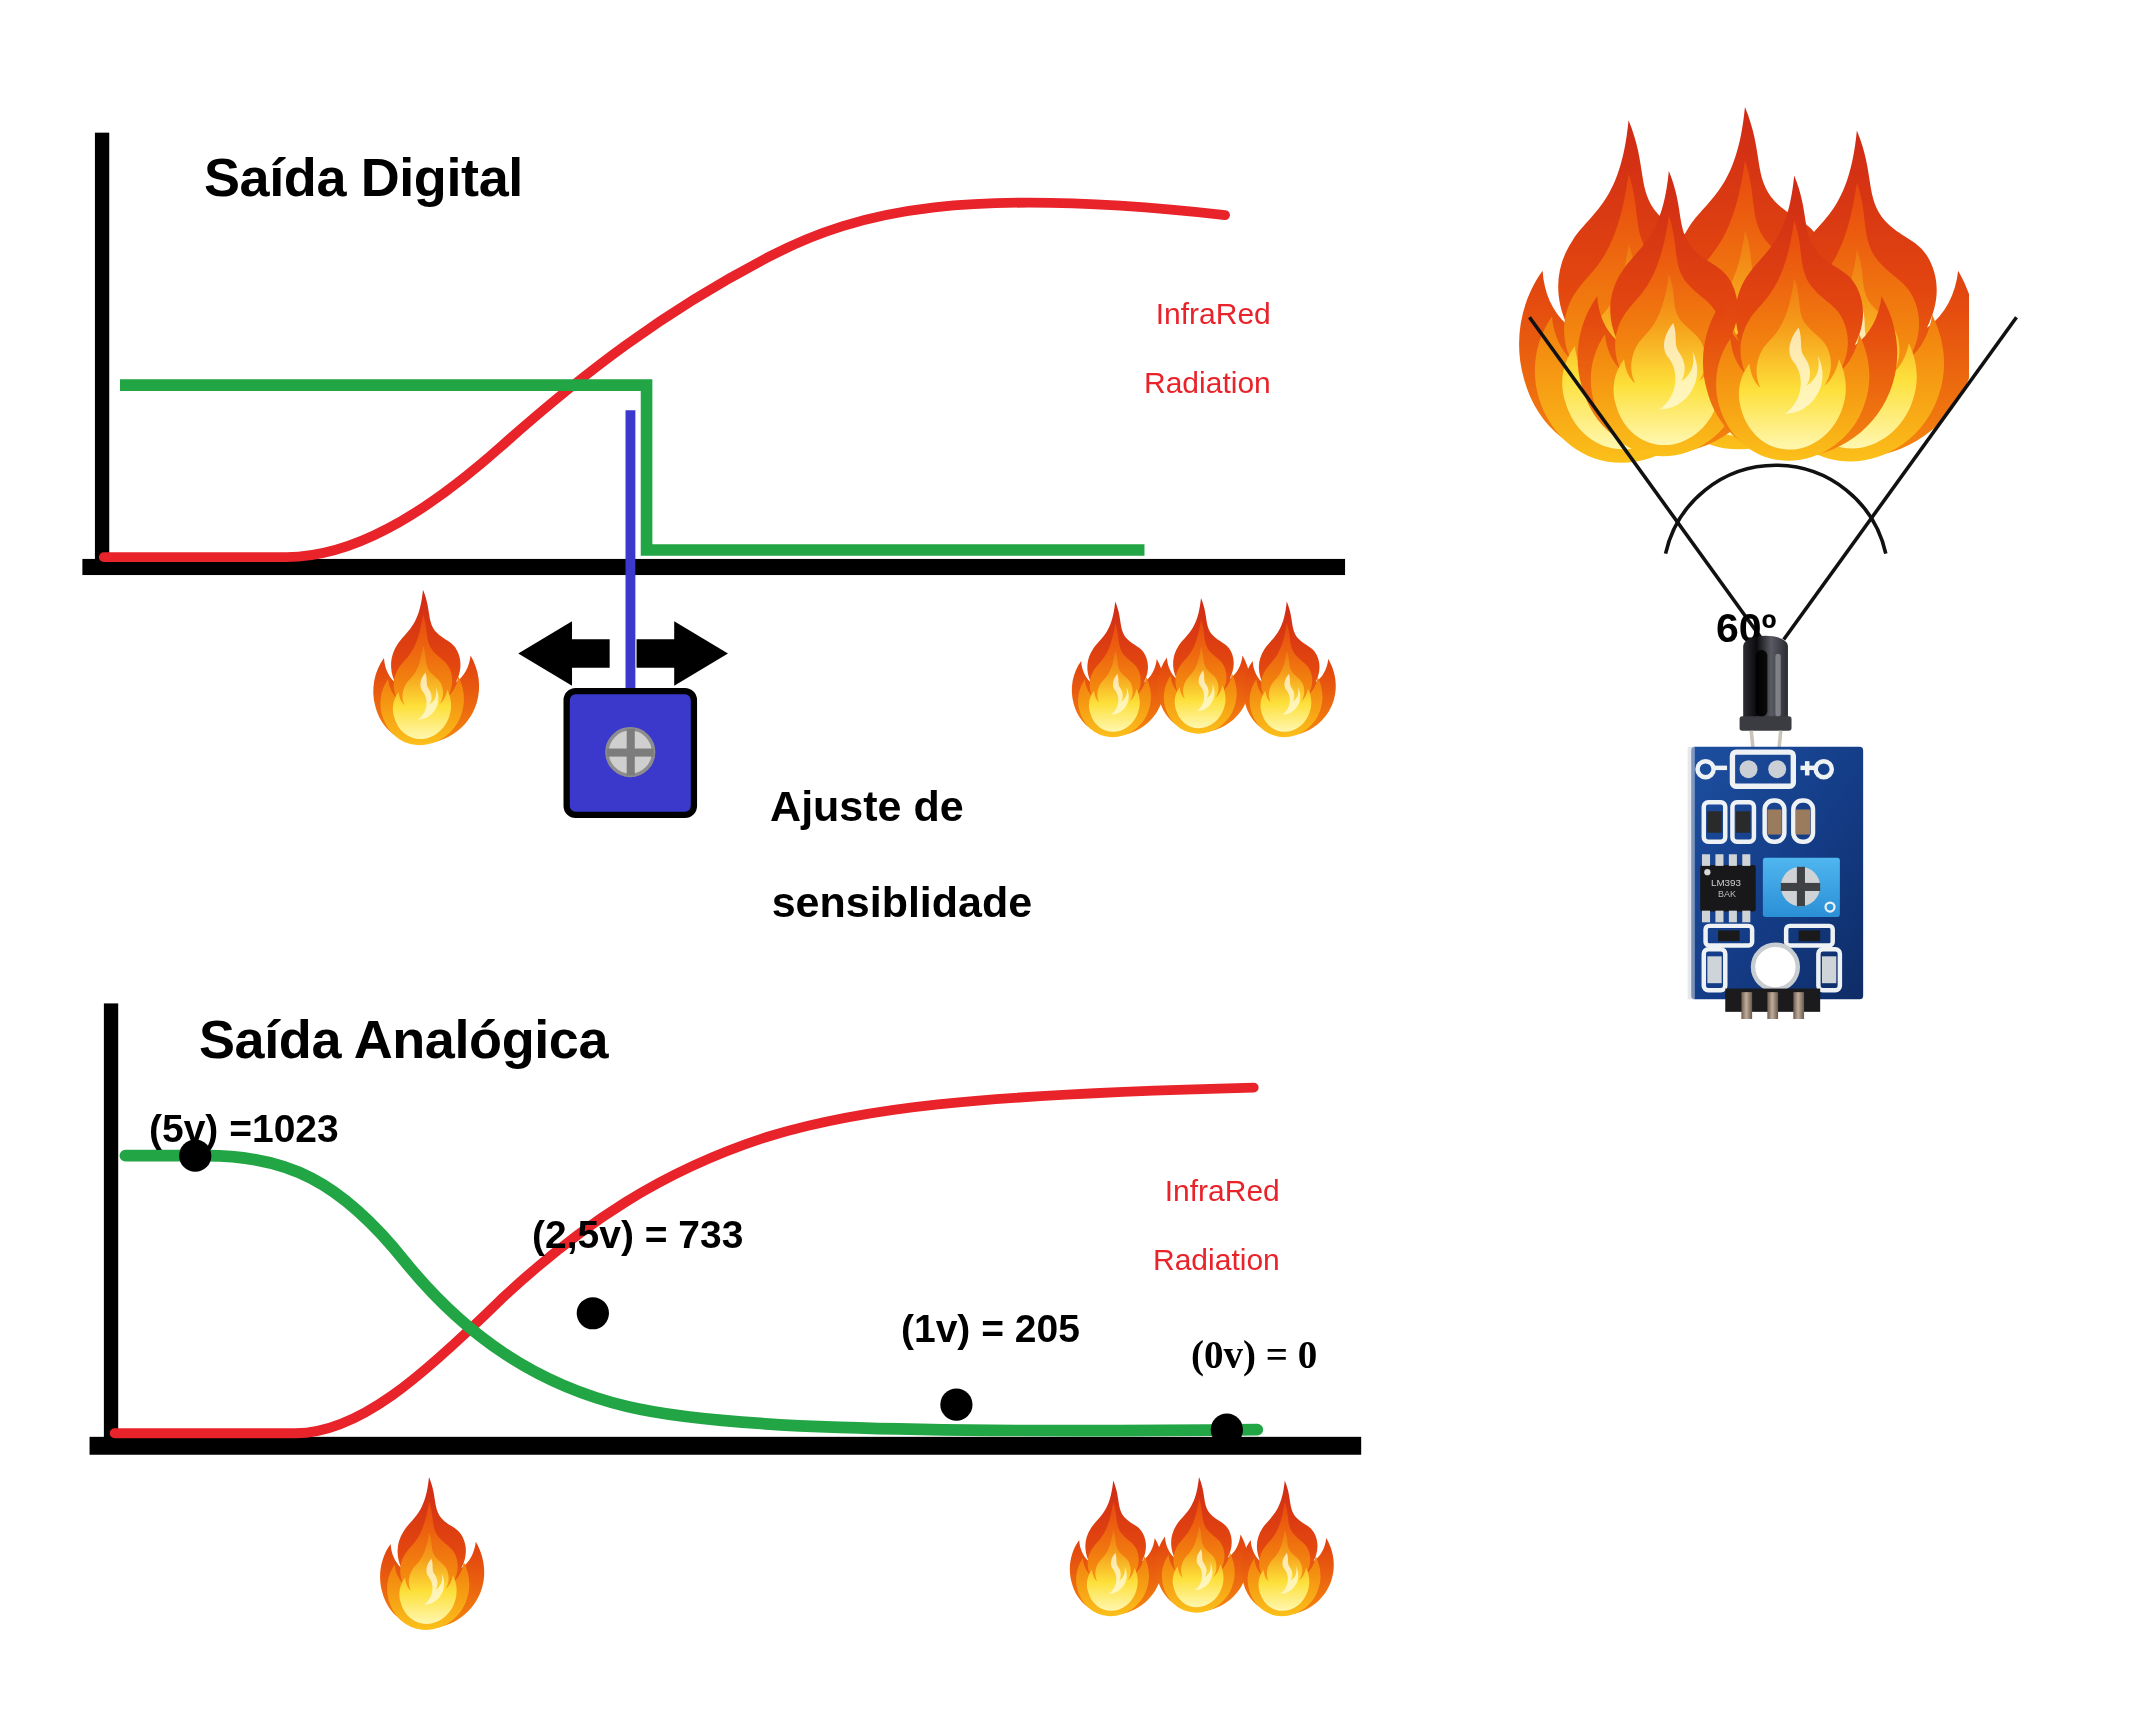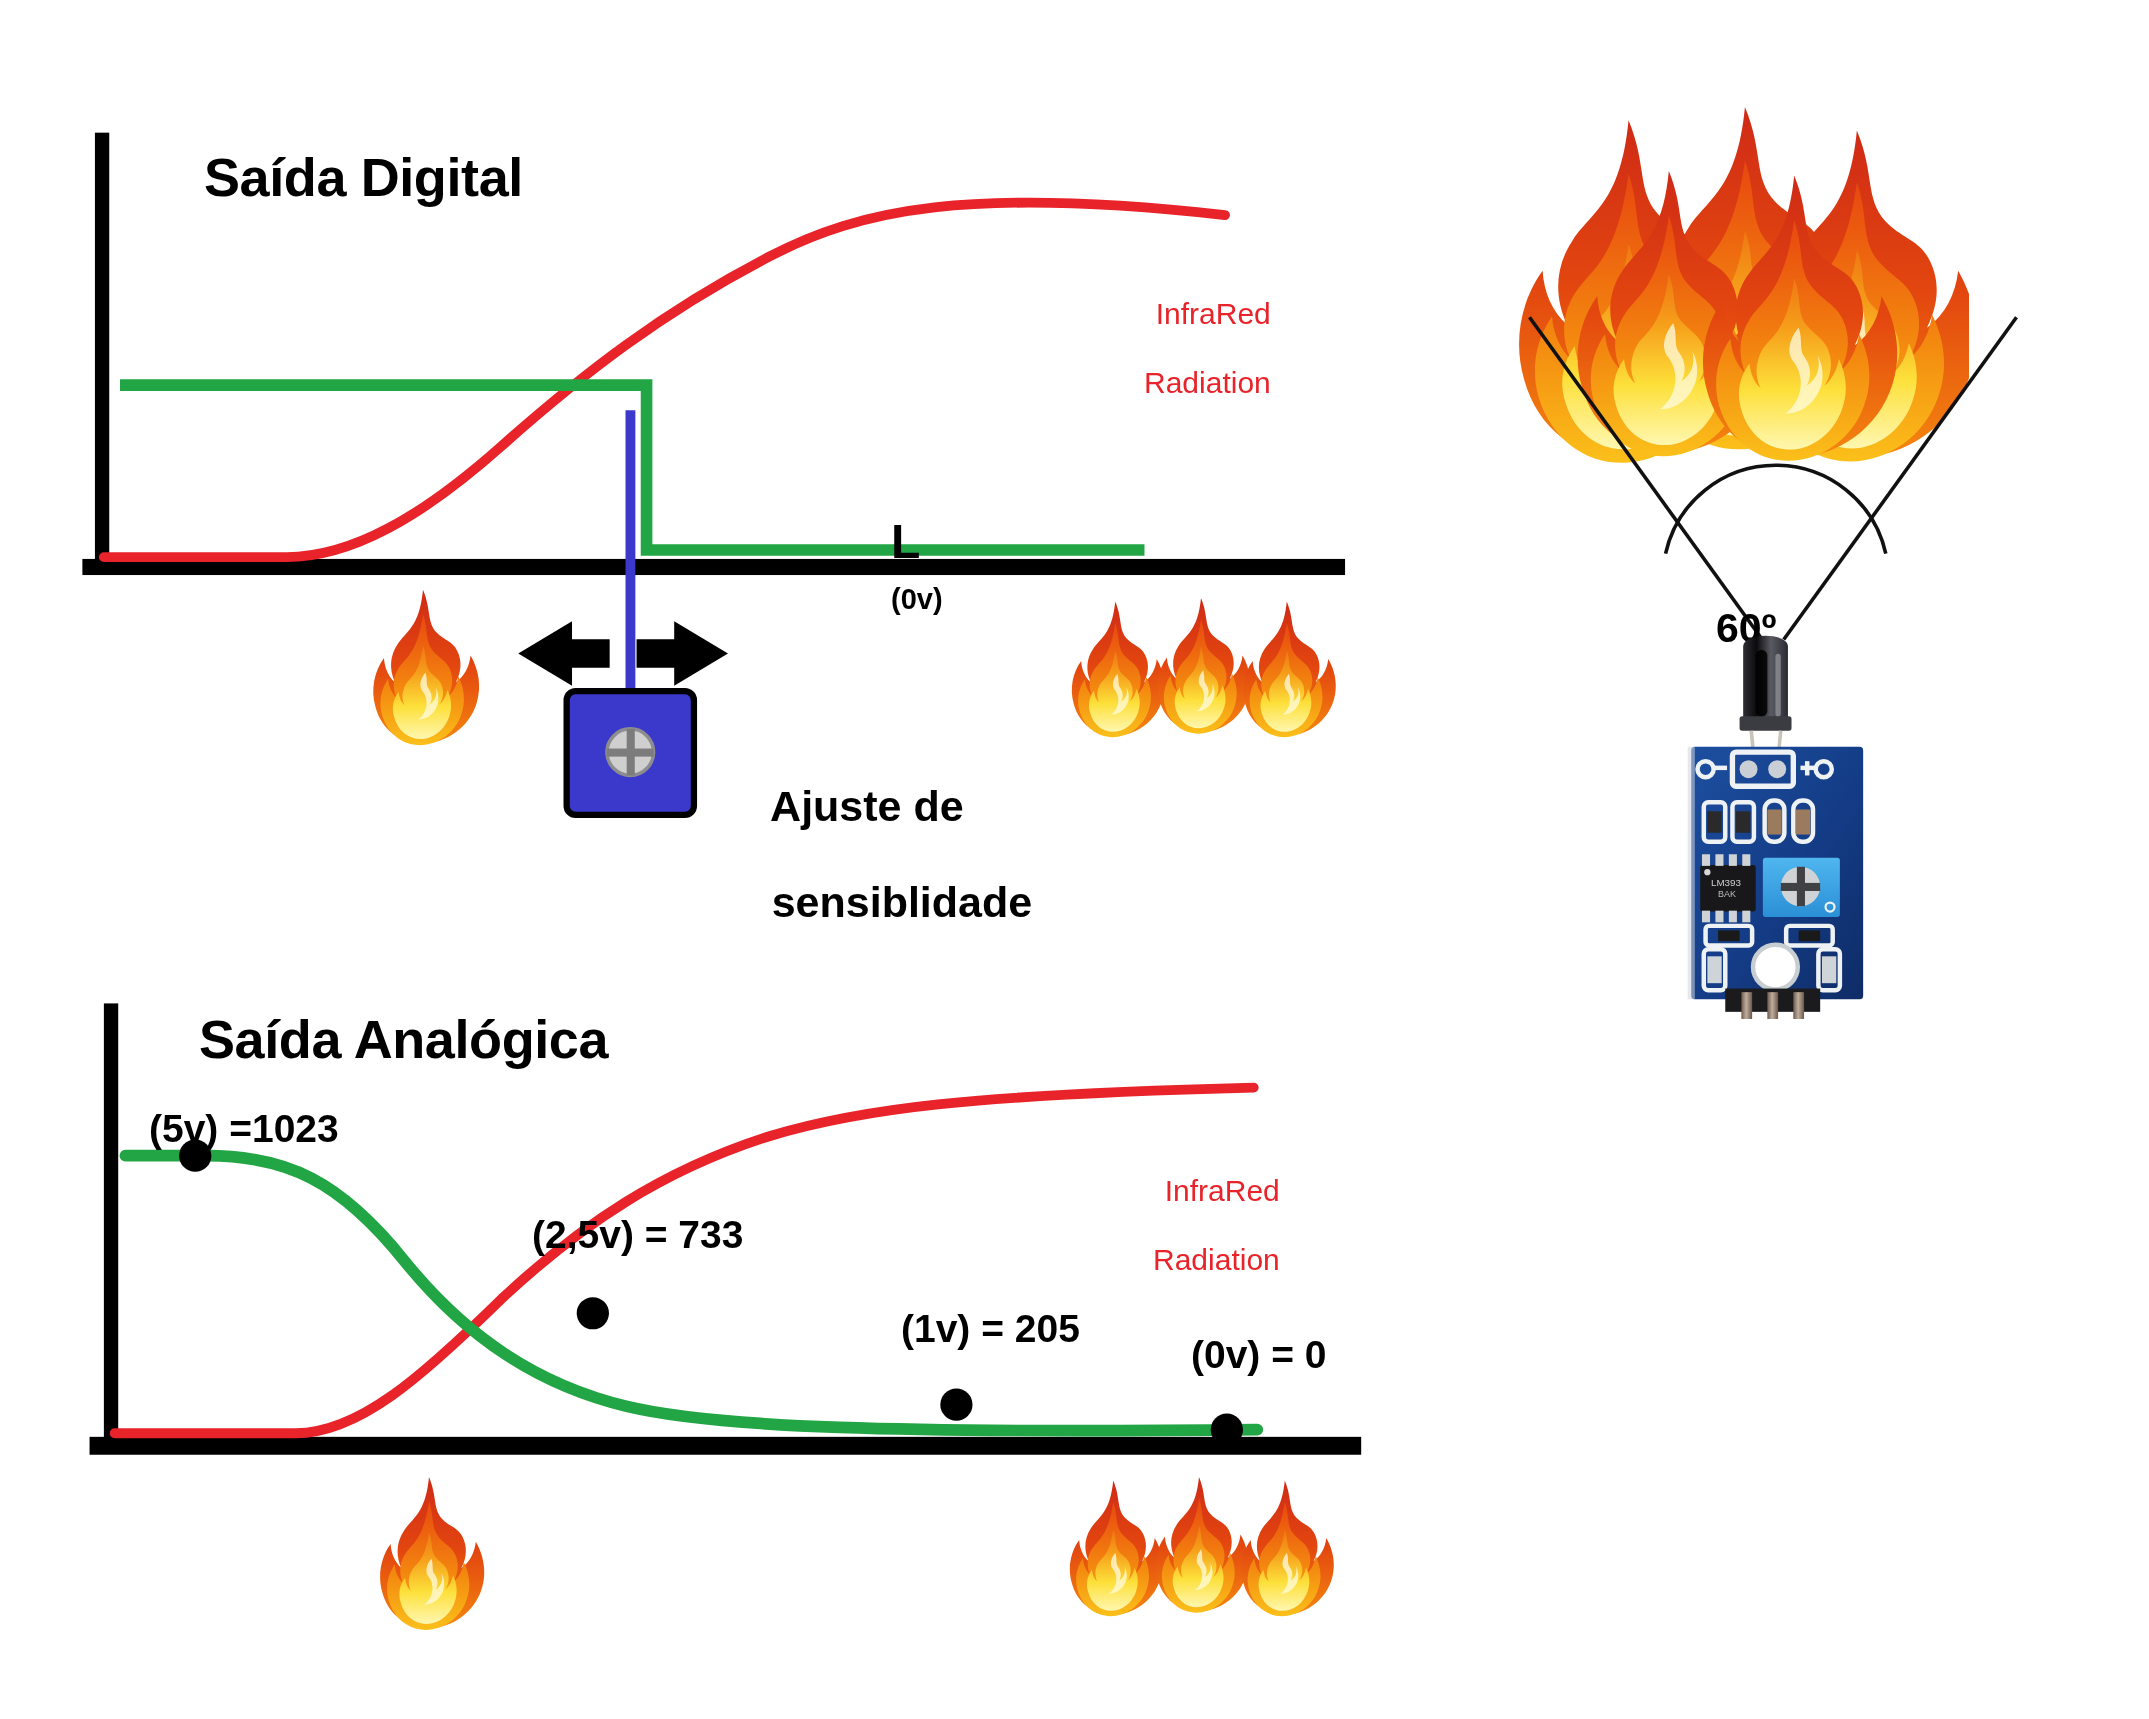--- a/index.html
+++ b/index.html
@@ -94,24 +94,20 @@
     </svg>
 
     <div class="lbl title" style="left:204px;top:133px;">Saída Digital</div>
 
     <div class="lbl ir lbl-red" style="left:1094px;top:246px;">
       <span>InfraRed</span><br>
       <span>Radiation</span>
     </div>
 
 
-    <div class="lbl hl" style="left:811px;top:451px;">
-      <span>L</span>
-      <small>(0v)</small>
-    </div>
 
     <svg class="abs" style="left:362px;top:570px;" width="122" height="161" viewBox="0 0 200 260">
       <use href="#flame"></use>
     </svg>
 
     <svg class="abs" style="left:1062px;top:561px;" width="278" height="170" viewBox="0 0 470 260">
       <use href="#flame" x="0" y="22" width="180" height="238"></use>
       <use href="#flame" x="145" y="10" width="180" height="250"></use>
       <use href="#flame" x="290" y="22" width="180" height="238"></use>
     </svg>
@@ -165,21 +161,21 @@
       <span>InfraRed</span><br>
       <span>Radiation</span>
     </div>
 
     <div class="lbl ann" style="left:149px;top:197px;">(5v) =1023</div>
 
     <div class="lbl ann" style="left:532px;top:303px;">(2,5v) = 733</div>
 
     <div class="lbl ann" style="left:901px;top:397px;text-align:right;">(1v) = 205</div>
 
-    <div class="lbl ann" style="left:1191px;top:423px;">(0v) = 0</div>
+    <div class="lbl ann" style="left:1191px;top:423px;font-family:Liberation Serif, serif;">(0v) = 0</div>
 
     <svg class="abs" style="left:369px;top:561px;" width="120" height="159" viewBox="0 0 200 260">
       <use href="#flame"></use>
     </svg>
 
     <svg class="abs" style="left:1060px;top:543px;" width="278" height="172" viewBox="0 0 470 260">
       <use href="#flame" x="0" y="22" width="180" height="238"></use>
       <use href="#flame" x="145" y="10" width="180" height="250"></use>
       <use href="#flame" x="290" y="22" width="180" height="238"></use>
     </svg>

